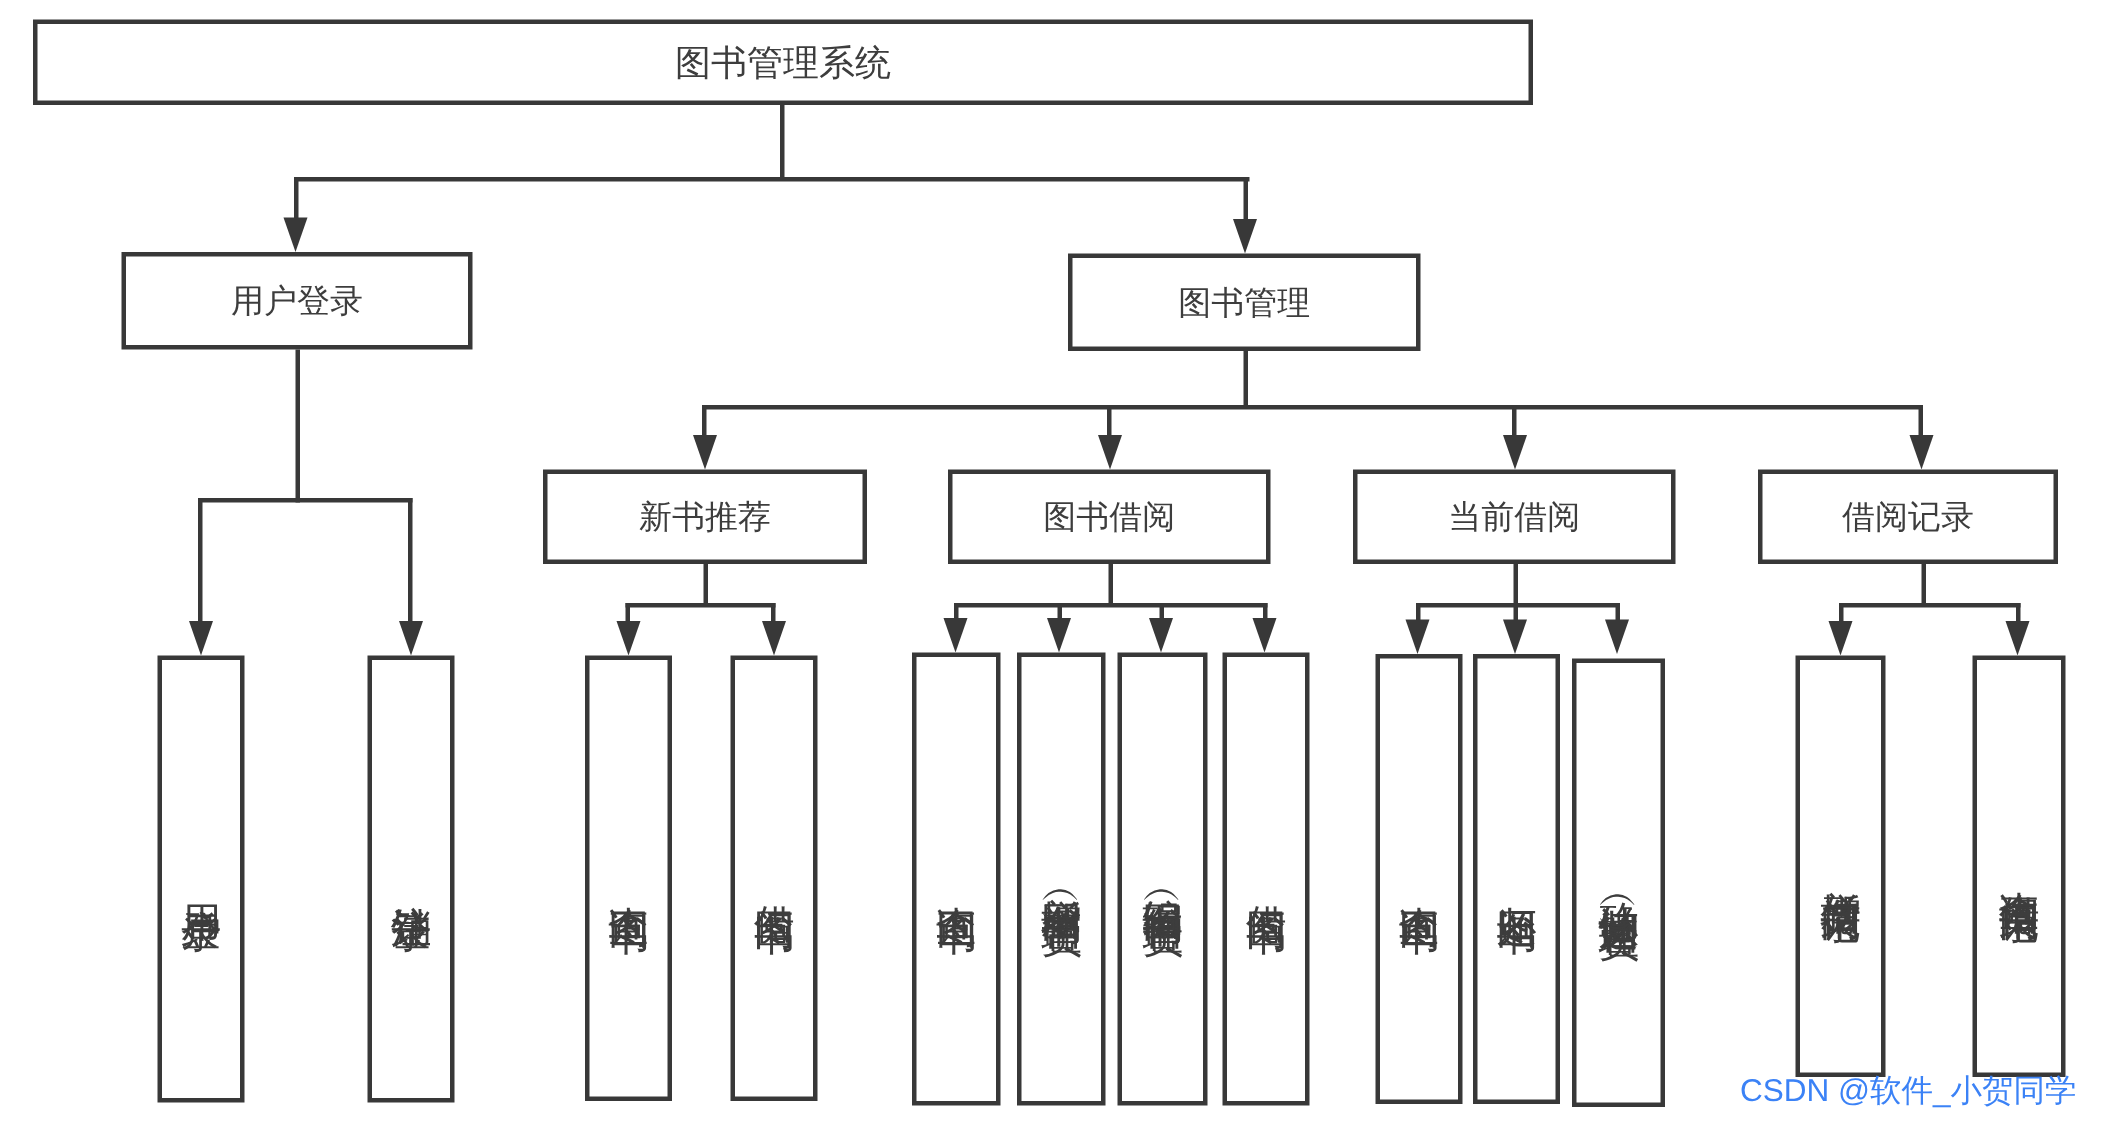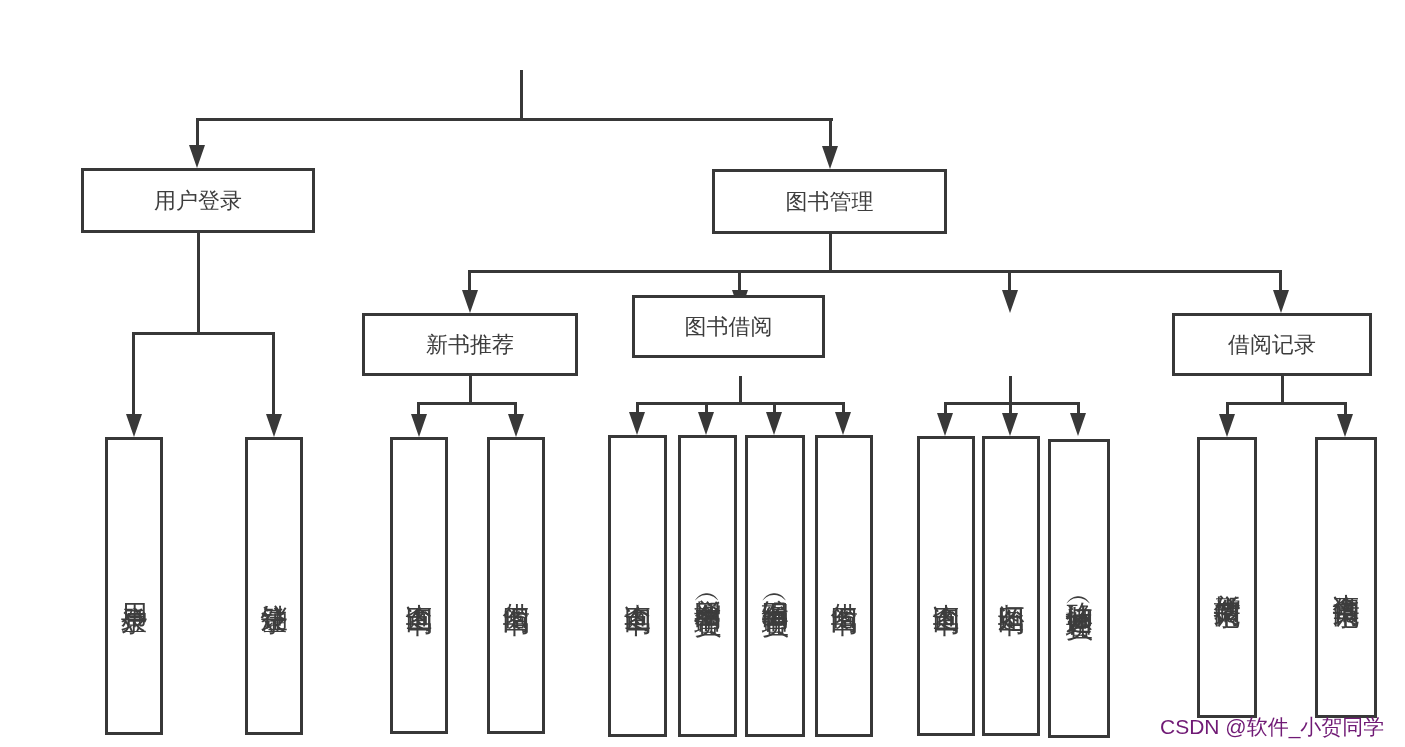--- a/index.html
+++ b/index.html
@@ -9,21 +9,21 @@
   .hline{position:absolute;height:3px;background:#383838;}
   .arrow{position:absolute;width:0;height:0;
          border-left:8px solid transparent;border-right:8px solid transparent;
          border-top:23px solid #383838;}
   .node{position:absolute;box-sizing:border-box;background:#ffffff;border:3px solid #383838;
         display:flex;align-items:center;justify-content:center;
         color:#3d3d3d;font-size:22px;white-space:nowrap;}
   .node.root{font-size:24px;}
   .node.leaf{font-size:27px;}
   .vtext{writing-mode:vertical-rl;text-orientation:mixed;letter-spacing:2px;line-height:1.05;}
-  .watermark{position:absolute;left:1160px;top:713px;font-size:21px;color:#701a75;
+  .watermark{position:absolute;left:1160px;top:713px;font-size:21px;color:#3b82f6;
              text-shadow:1px 1px 1px rgba(255,255,255,0.9);white-space:nowrap;}
 </style>
 </head>
 <body>
 
 <div class="canvas">
 
   <div class="vline" style="left:520px;top:70px;height:50px"></div>
   <div class="hline" style="left:196px;top:118px;width:637px"></div>
   <div class="vline" style="left:196px;top:118px;height:30px"></div>
@@ -76,33 +76,39 @@
   <div class="vline" style="left:1077px;top:402px;height:13px"></div>
   <div class="arrow" style="left:1070px;top:413px"></div>
 
   <div class="vline" style="left:1281px;top:376px;height:28px"></div>
   <div class="hline" style="left:1226px;top:402px;width:121px"></div>
   <div class="vline" style="left:1226px;top:402px;height:13px"></div>
   <div class="arrow" style="left:1219px;top:414px"></div>
   <div class="vline" style="left:1344px;top:402px;height:13px"></div>
   <div class="arrow" style="left:1337px;top:414px"></div>
 
+  <div class="node root" style="left:22px;top:13px;width:1000px;height:57px">
+    <span>图书管理系统</span>
+  </div>
 
   <div class="node" style="left:81px;top:168px;width:234px;height:65px">
     <span>用户登录</span>
   </div>
   <div class="node" style="left:362px;top:313px;width:216px;height:63px">
     <span>新书推荐</span>
   </div>
 
   <div class="node" style="left:712px;top:169px;width:235px;height:65px">
     <span>图书管理</span>
   </div>
-  <div class="node" style="left:632px;top:295px;width:193px;height:63px">
+  <div class="node" style="left:632px;top:313px;width:215px;height:63px">
     <span>图书借阅</span>
+  </div>
+  <div class="node" style="left:902px;top:313px;width:215px;height:63px">
+    <span>当前借阅</span>
   </div>
   <div class="node" style="left:1172px;top:313px;width:200px;height:63px">
     <span>借阅记录</span>
   </div>
 
   <div class="node leaf" style="left:105px;top:437px;width:58px;height:298px">
     <span class="vtext">用户登录</span>
   </div>
   <div class="node leaf" style="left:245px;top:437px;width:58px;height:298px">
     <span class="vtext">注销登录</span>

